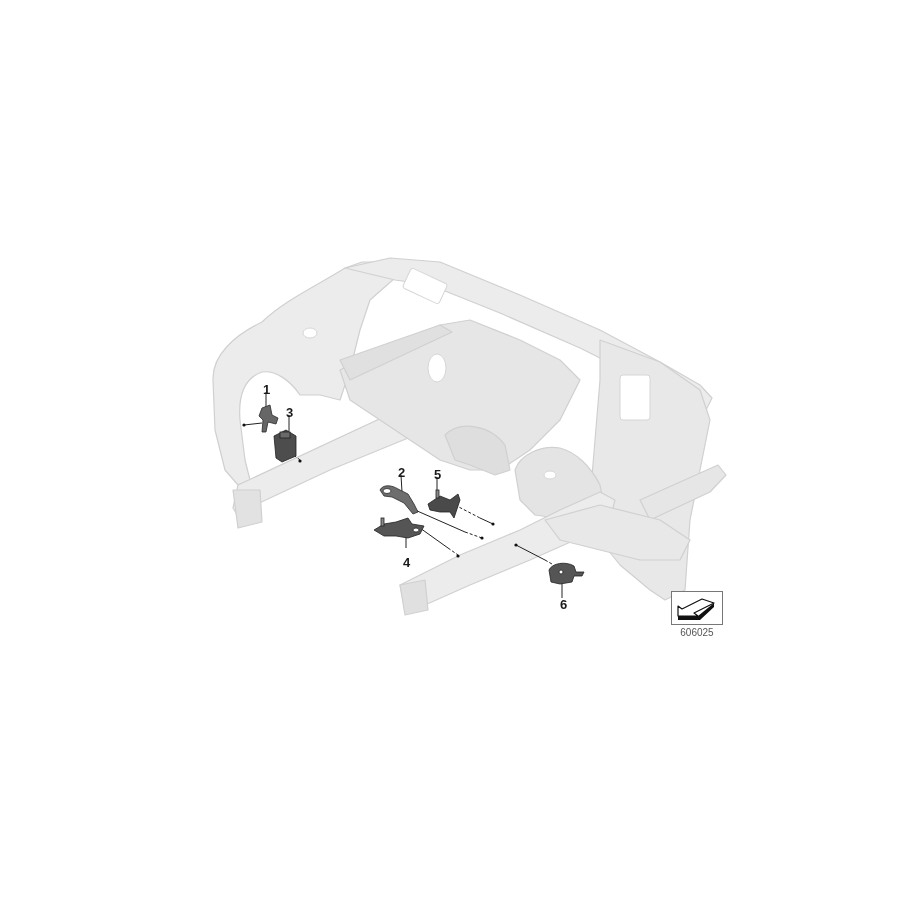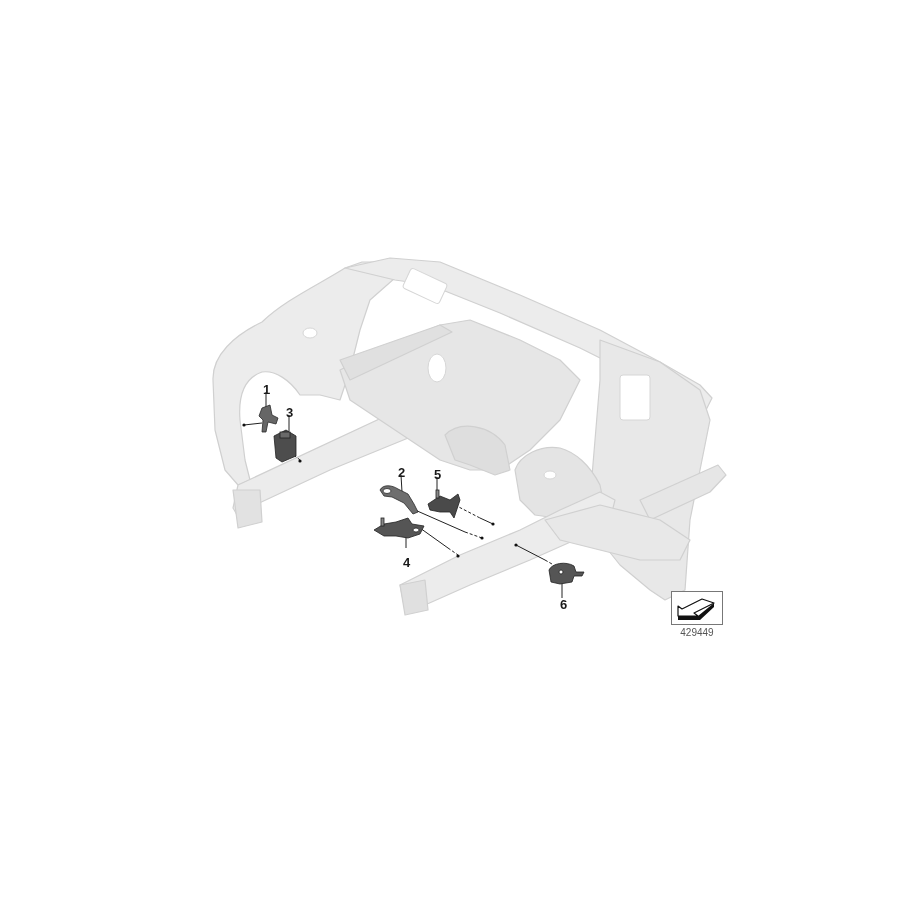--- a/index.html
+++ b/index.html
@@ -113,13 +113,13 @@
 <span class="callout" style="left:403px;top:556px">4</span>
 <span class="callout" style="left:434px;top:468px">5</span>
 <span class="callout" style="left:560px;top:598px">6</span>
 
 <div class="ref-box">
   <svg width="50" height="32" viewBox="0 0 50 32">
     <path d="M6,24 L6,14 L10,17 L30,7 L42,11 L22,21 L26,24 Z" fill="#ffffff" stroke="#111" stroke-width="1.2" stroke-linejoin="round"></path>
     <path d="M6,24 L26,24 L42,11 L42,15 L28,28 L6,28 Z" fill="#111"></path>
   </svg>
 </div>
-<div class="ref-num">429449</div>
+<div class="ref-num">606025</div>
 
 </body></html>

